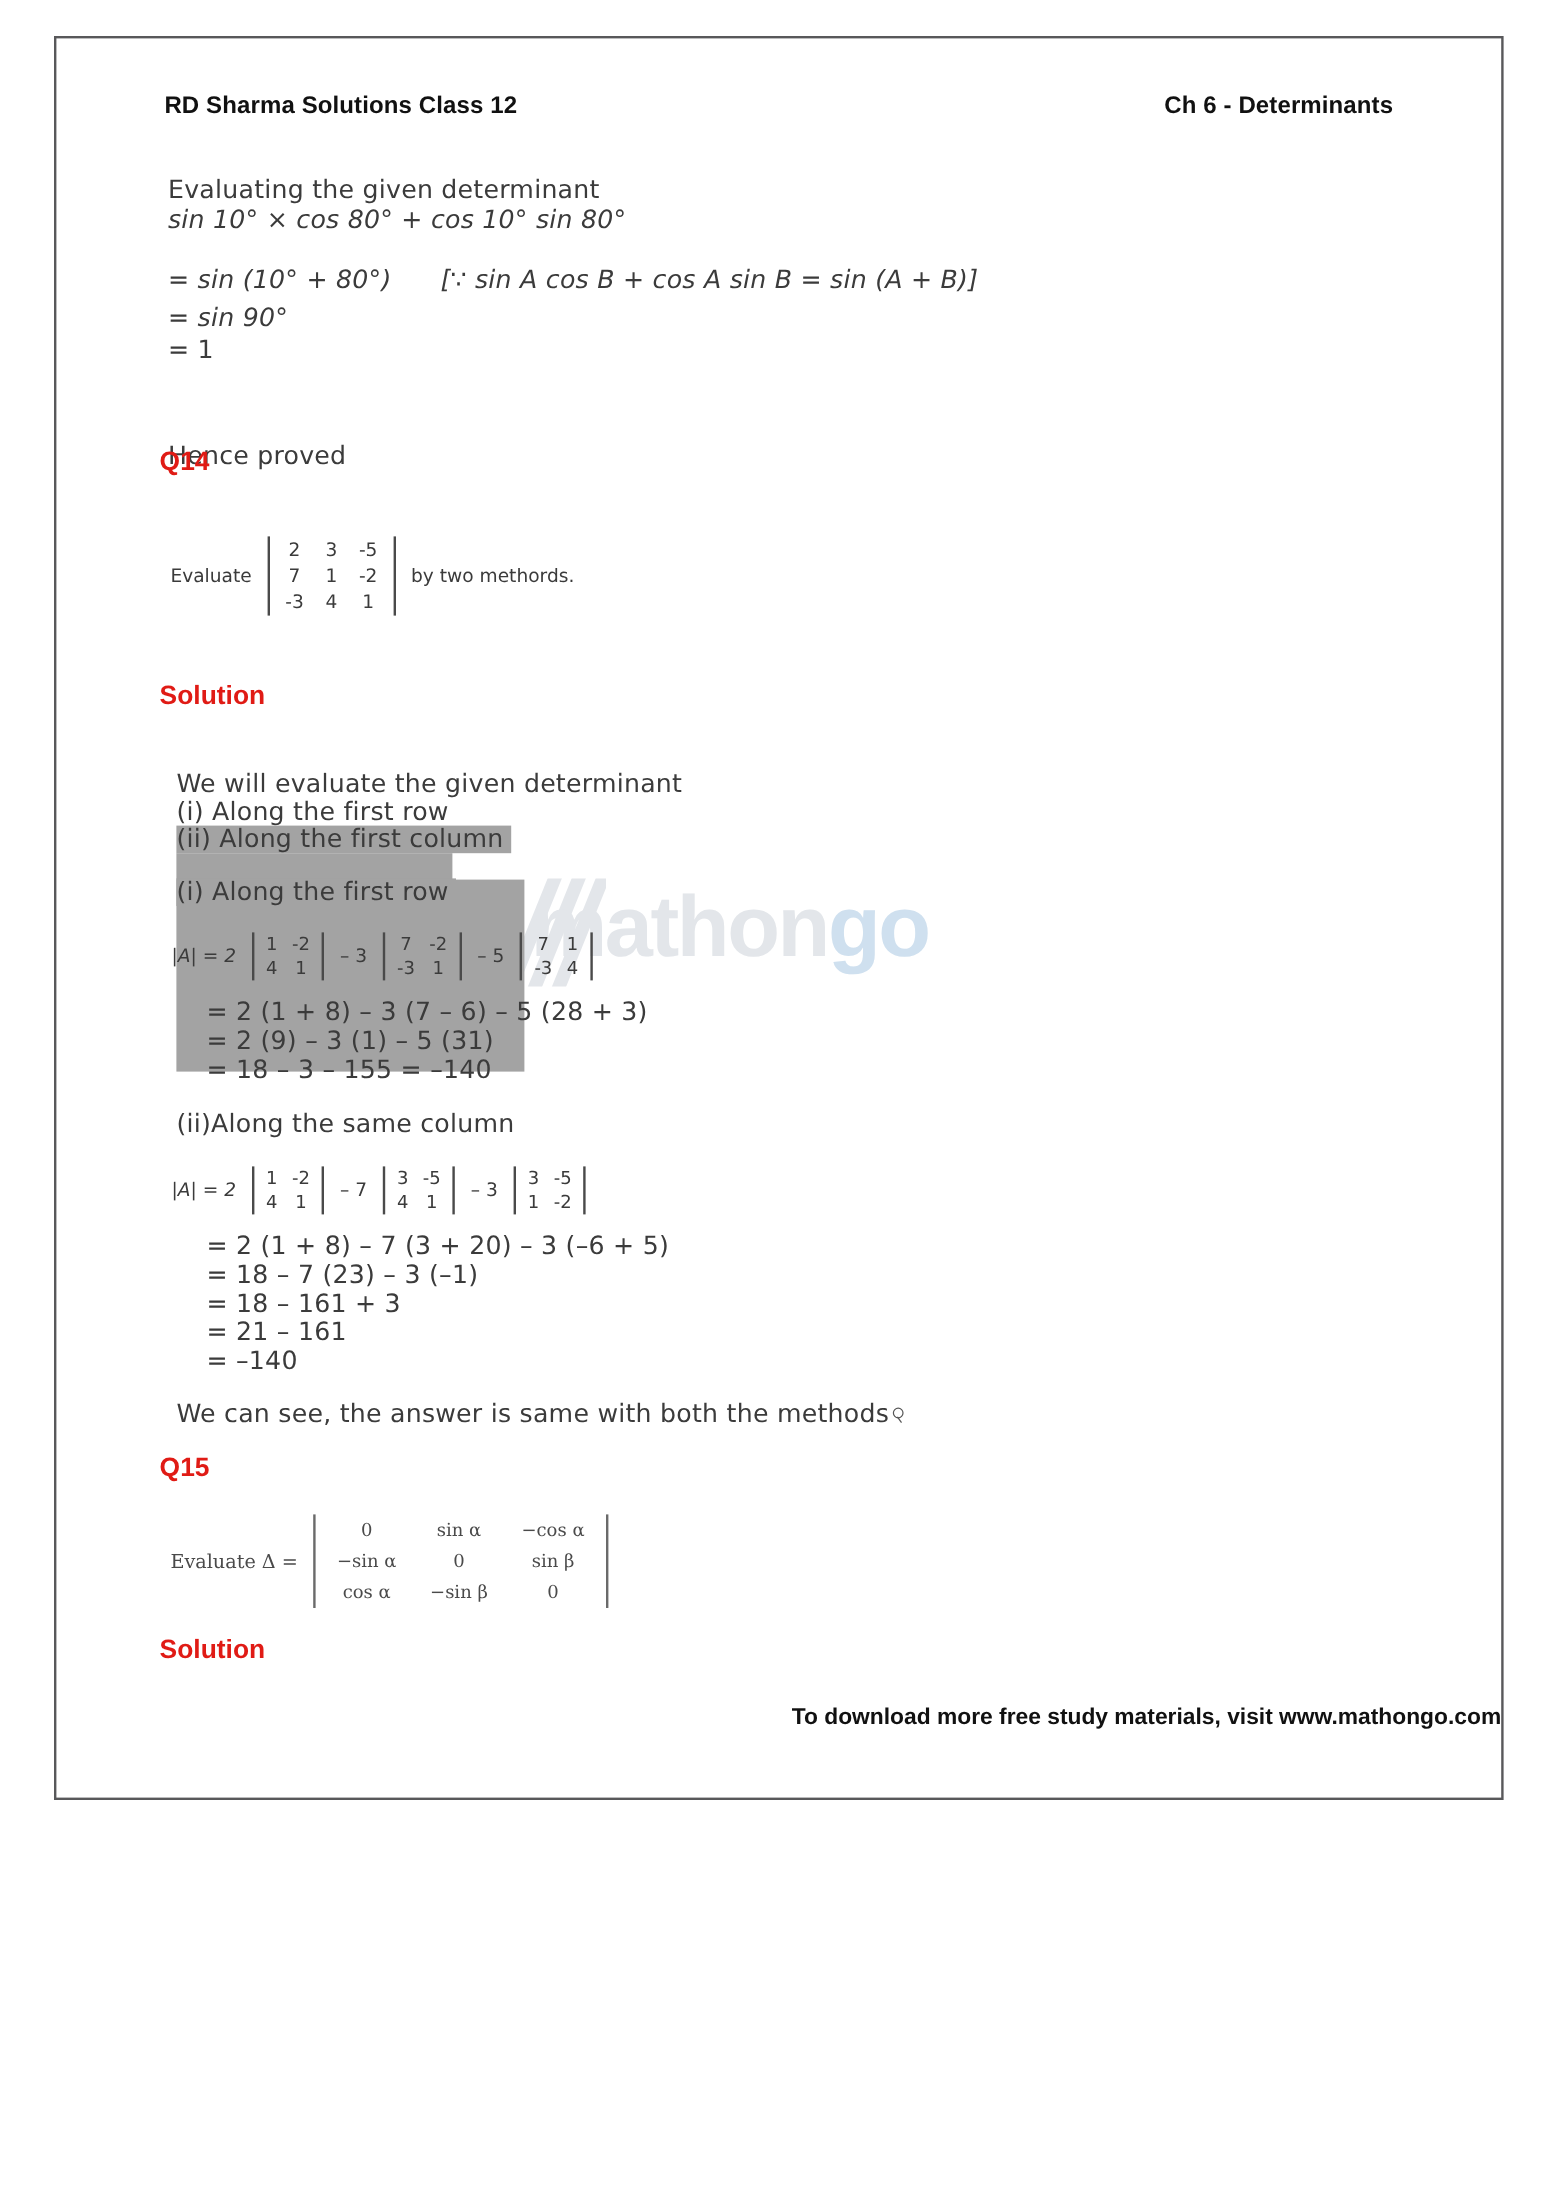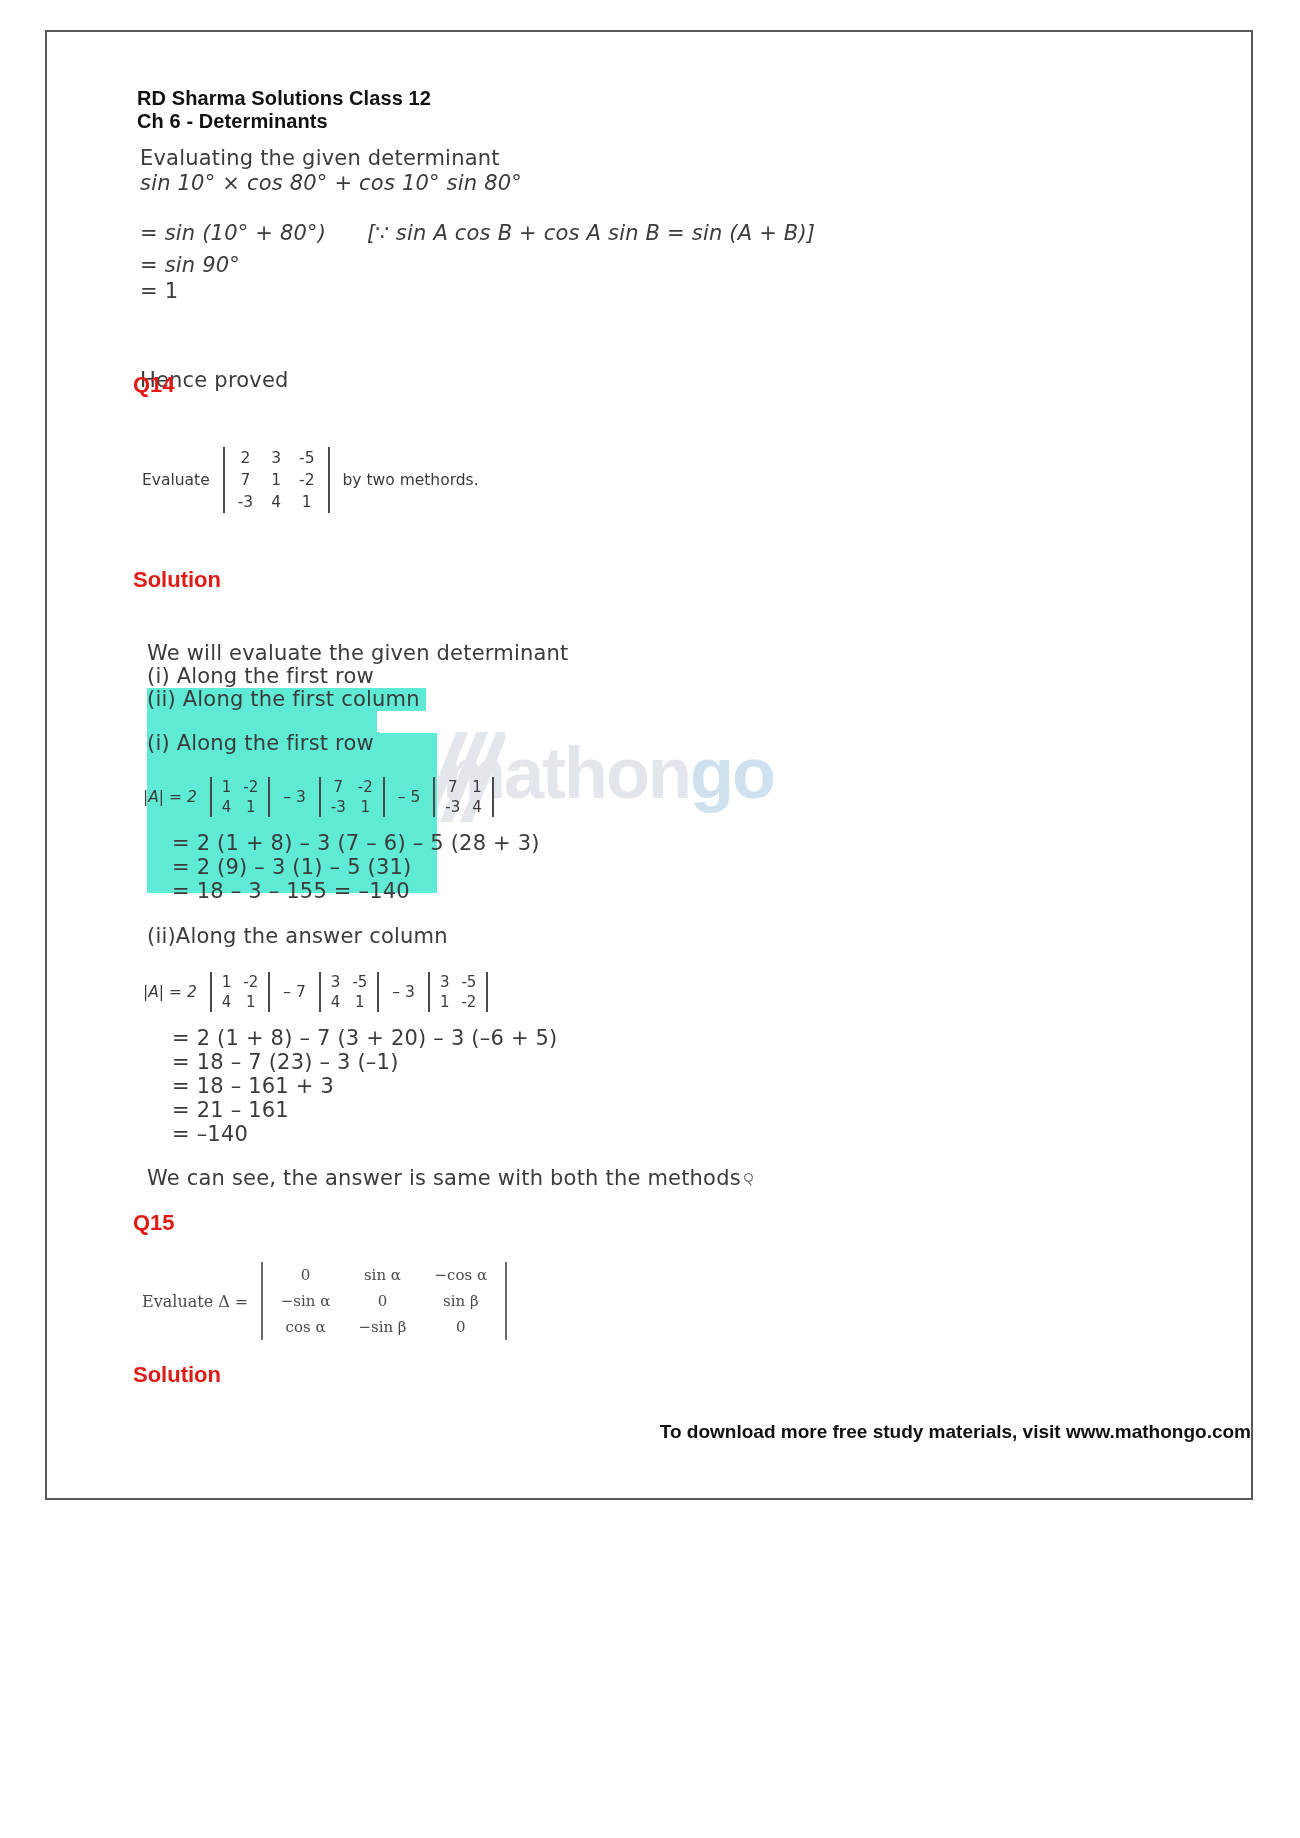--- a/index.html
+++ b/index.html
@@ -15,27 +15,26 @@
     left:45px;top:30px;
     width:1208px;height:1470px;
     border:2px solid #58585a;
     background:#fff;
     box-sizing:border-box;
   }
   .page-inner{position:relative;width:100%;height:100%;}
 
   
   .doc-header{
-    position:absolute;left:0;top:55px;width:100%;
+    position:absolute;left:0;top:45px;width:100%;
     display:flex;justify-content:space-between;
     padding:0 90px 0 90px;
     box-sizing:border-box;
     font-size:20px;font-weight:bold;color:#111;
     letter-spacing:.1px;
-    flex-direction:column;
   }
 
   
   .watermark{
     position:absolute;left:395px;top:700px;
     font-size:72px;font-weight:bold;
     color:#e3e6ea;
     letter-spacing:-2px;
     user-select:none;
     z-index:0;
@@ -60,21 +59,21 @@
   .mathtext{
     font-family:"DejaVu Sans",sans-serif;
     font-size:21px;color:#3b3b3b;
     line-height:23px;letter-spacing:.2px;
   }
   .mathtext.it{font-style:italic;}
   .heading-red{
     color:#e01b15;font-weight:bold;font-size:22px;
     font-family:"Liberation Sans",sans-serif;
   }
-  .hl{background:#5eead4;}
+  .hl{background:#a3a3a3;}
 
   
   .det{
     display:inline-flex;align-items:center;
     vertical-align:middle;
   }
   .bar{
     width:2px;background:#4a4a4a;
     align-self:stretch;
     margin:0 4px;
@@ -261,21 +260,21 @@
               </table>
           <span class="bar"></span>
         </span>
       </div>
     </div>
 
     <div class="blk mathtext" style="left:125px;top:800px;">= 2 (1 + 8) – 3 (7 – 6) – 5 (28 + 3)</div>
     <div class="blk mathtext" style="left:125px;top:824px;">= 2 (9) – 3 (1) – 5 (31)</div>
     <div class="blk mathtext" style="left:125px;top:848px;">= 18 – 3 – 155 = –140</div>
 
-    <div class="blk mathtext" style="left:100px;top:893px;">(ii)Along the answer column</div>
+    <div class="blk mathtext" style="left:100px;top:893px;">(ii)Along the same column</div>
 
     <div class="blk" style="left:96px;top:940px;">
       <div class="row-flex">
         <span class="lead it">|A| = 2</span>
         <span class="gap"></span>
         <span class="det small">
           <span class="bar"></span>
           <table>
             <tbody>
                   <tr>

